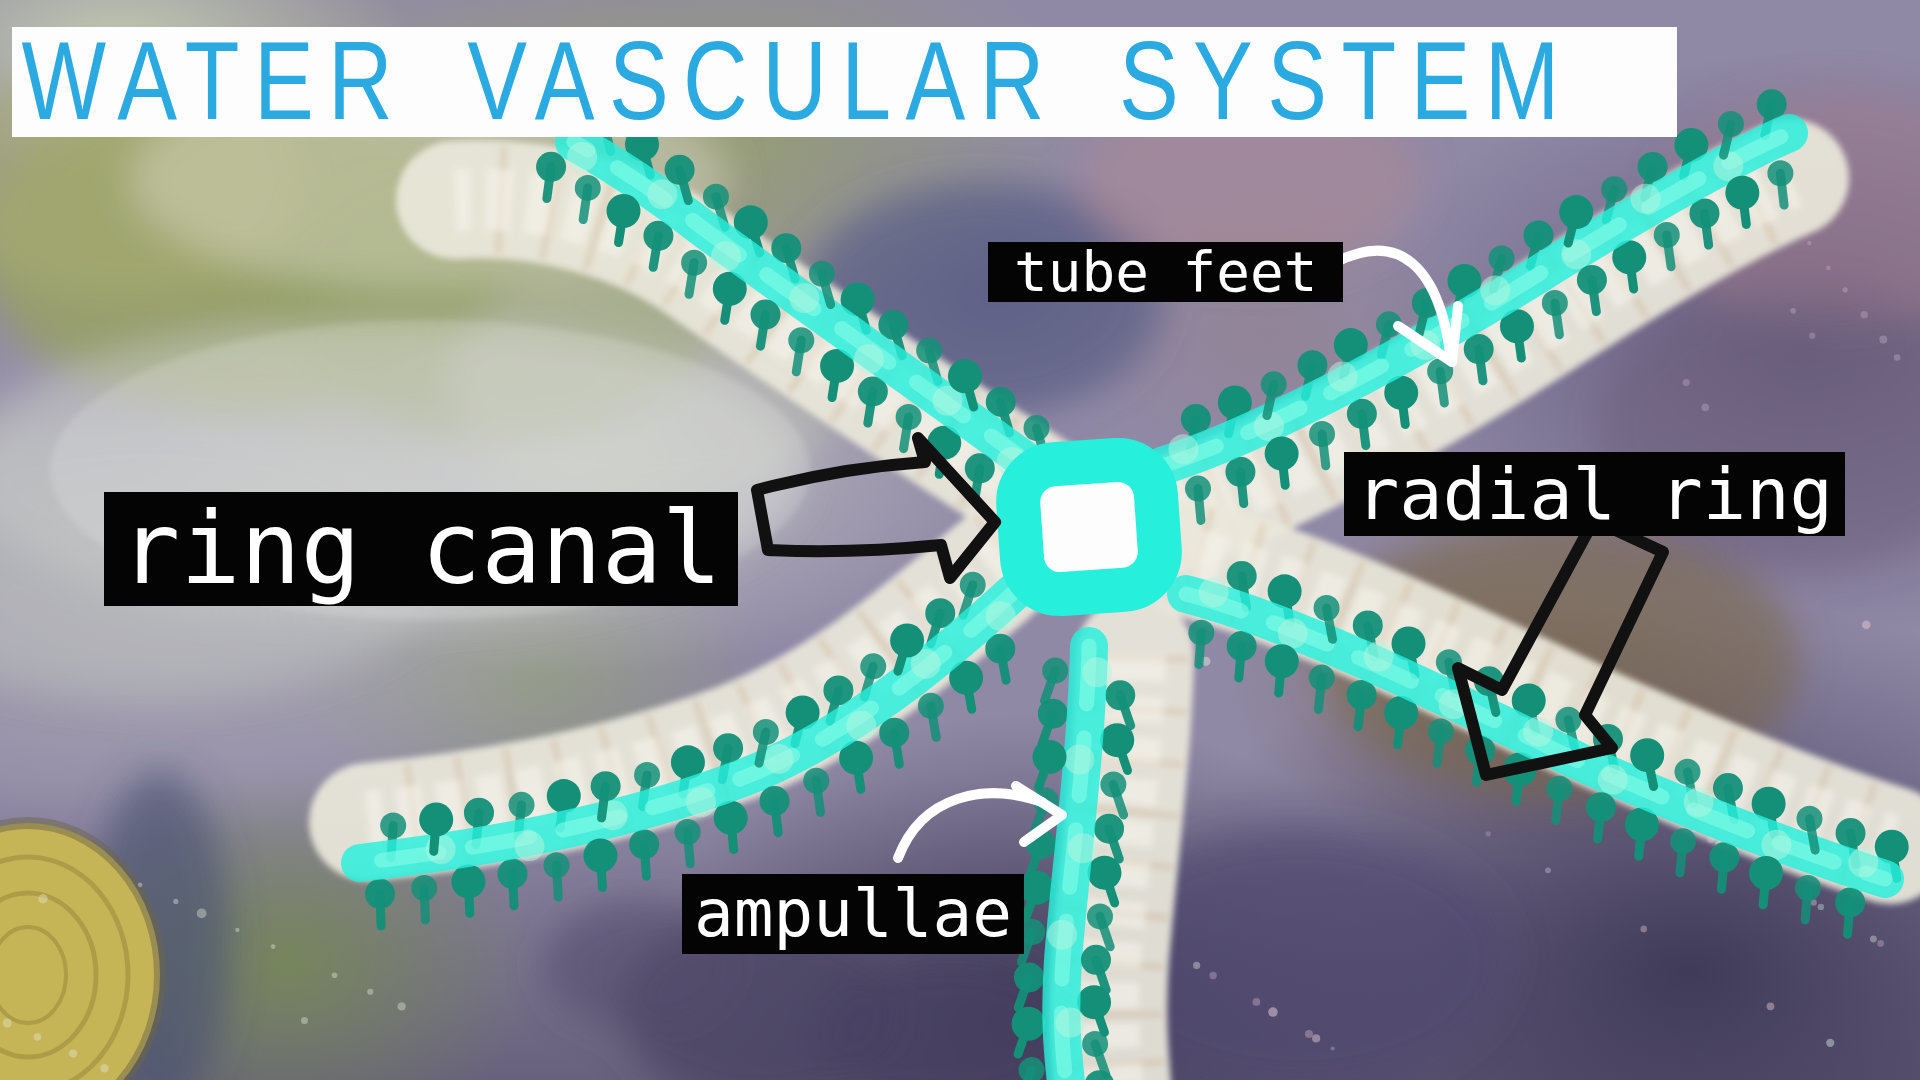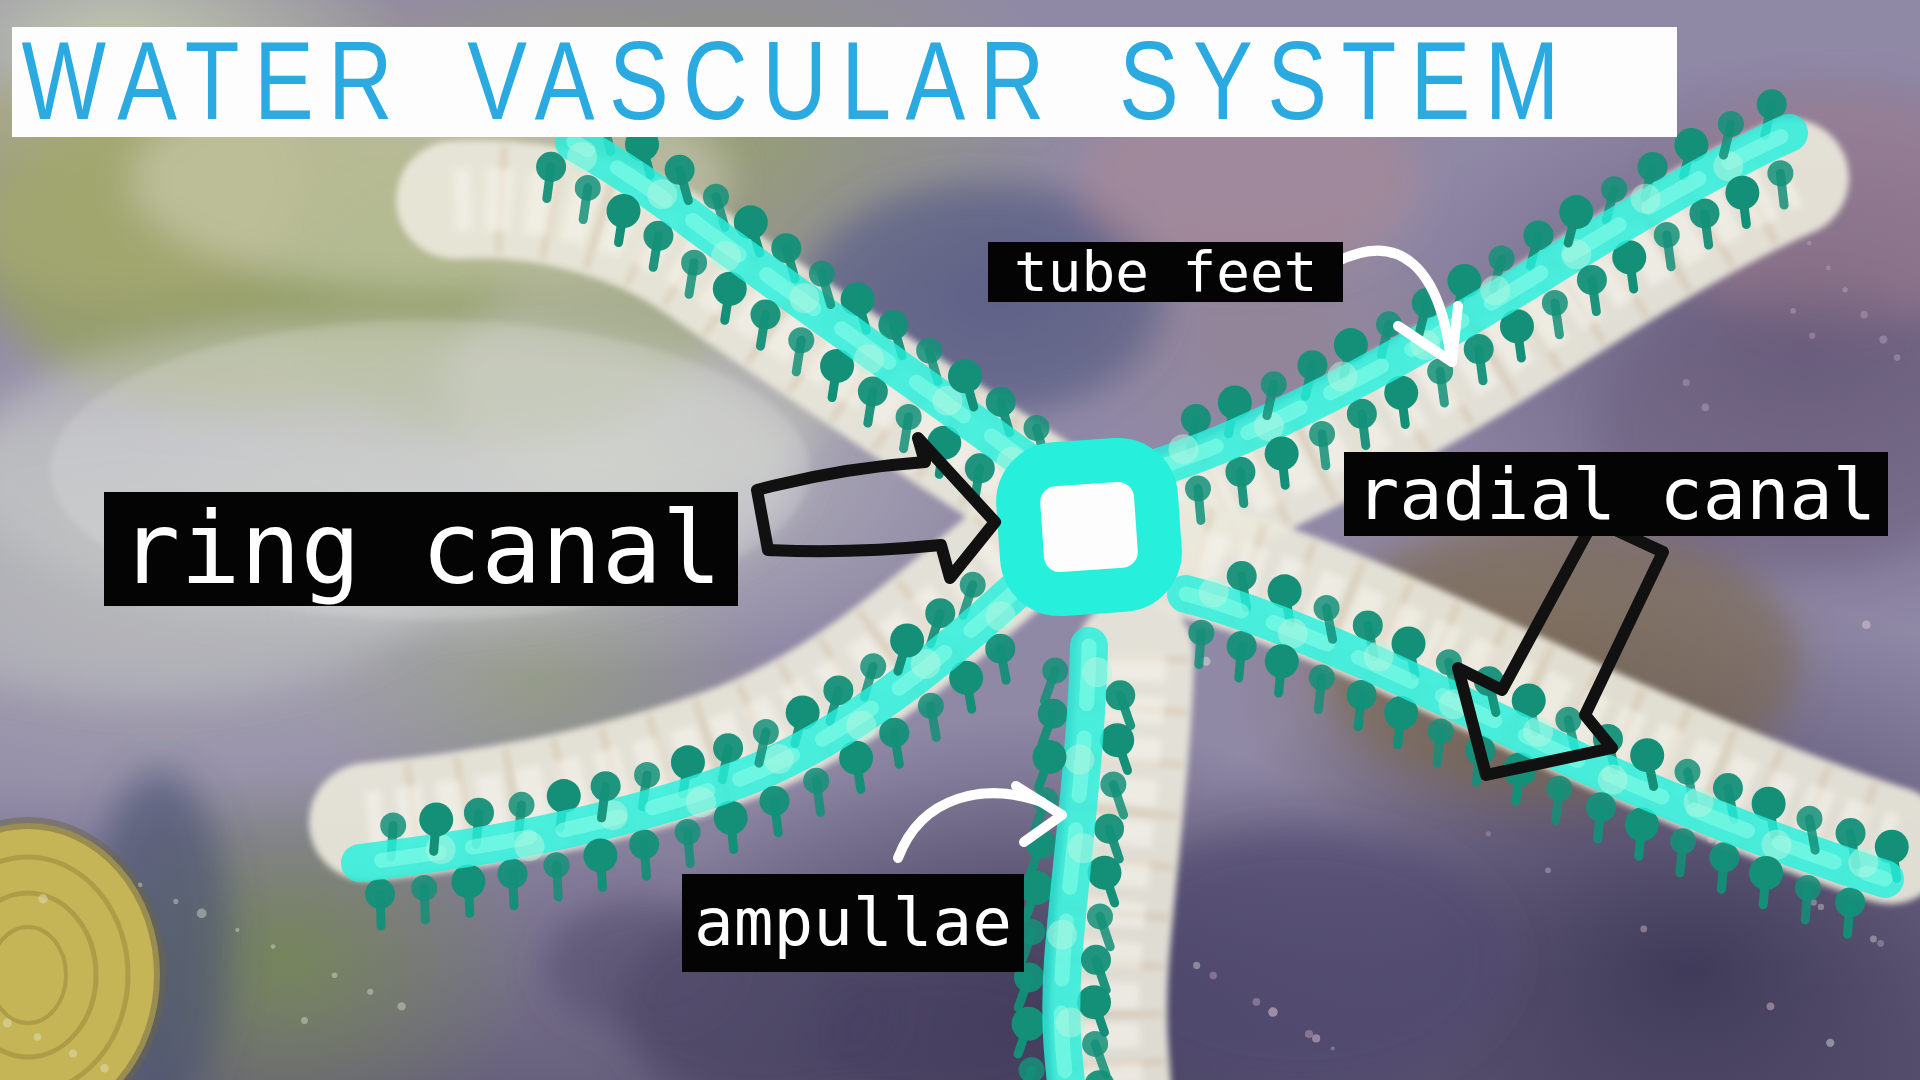--- a/index.html
+++ b/index.html
@@ -59,21 +59,21 @@
     background:var(--banner-bg); color:var(--title-blue);
     font-size:44px; line-height:50px; white-space:nowrap;
   }
   .blabel{
     position:absolute; background:var(--label-bg); color:var(--label-text);
     white-space:nowrap;
   }
   .blabel.tube   {left:988px;  top:242px; font-size:56px;  line-height:60px;  padding:0 26px;}
   .blabel.ringc  {left:104px;  top:492px; font-size:100px; line-height:114px; padding:0 16px;}
   .blabel.radial {left:1344px; top:452px; font-size:72px;  line-height:84px;  padding:0 12px;}
-  .blabel.ampu   {left:682px;  top:874px; font-size:66px;  line-height:80px;  padding:9px 12px;}
+  .blabel.ampu   {left:682px;  top:874px; font-size:66px;  line-height:80px;  padding:0 12px;}
 </style>
 </head>
 <body>
 
 <div class="stage">
   <div class="photo"></div>
 
   <svg id="scene" class="scene" viewBox="0 0 1920 1080" width="1920" height="1080">
     <defs>
       <filter id="soft18">
@@ -575,15 +575,15 @@
     </g>
   </svg>
 
   <div class="banner">
     <h1>WATER VASCULAR SYSTEM</h1>
   </div>
 
 
   <div class="blabel tube">tube feet</div>
   <div class="blabel ringc">ring canal</div>
-  <div class="blabel radial">radial canal</div>
+  <div class="blabel radial">radial ring</div>
   <div class="blabel ampu">ampullae</div>
 </div>
 
 </body></html>

